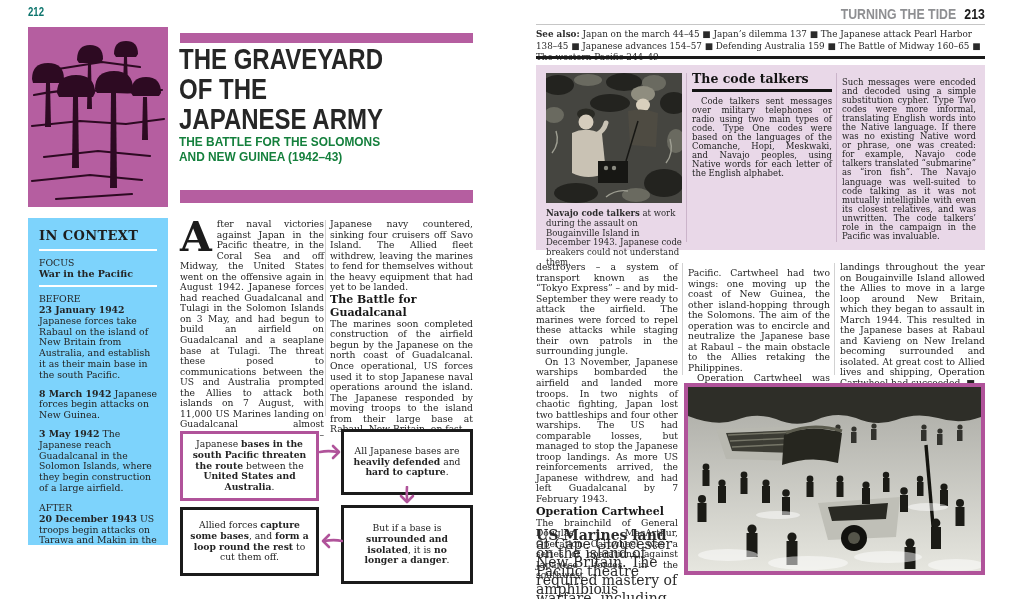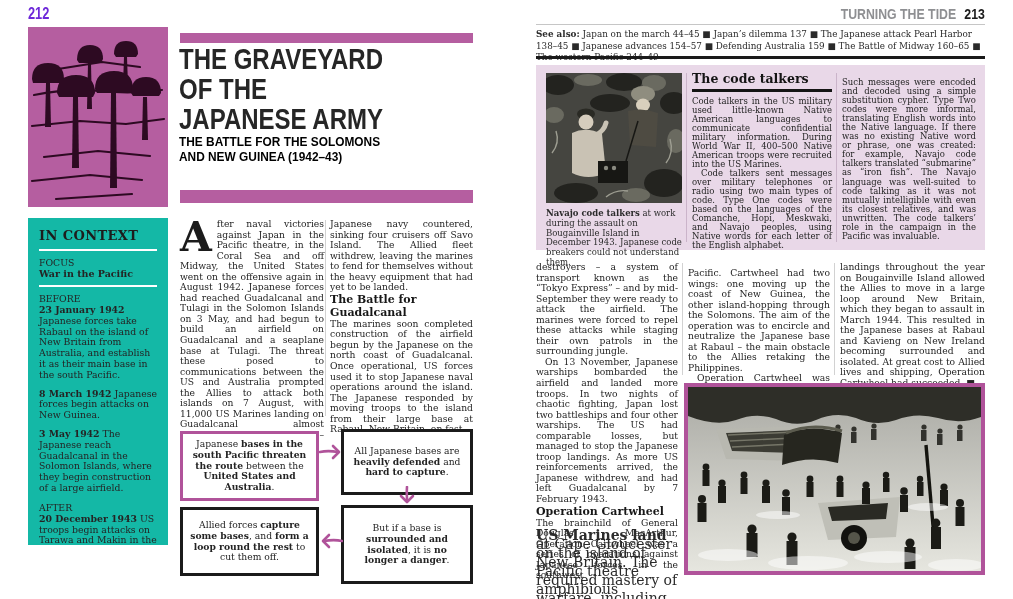--- a/index.html
+++ b/index.html
@@ -7,28 +7,28 @@
     position:relative; width:1013px; height:599px; background:#ffffff;
     font-family:"DejaVu Serif", serif; color:#242424; overflow:hidden;
     margin:0 auto;
   }
   .abs { position:absolute; }
   .sans { font-family:"Liberation Sans", sans-serif; }
   .squeeze { display:inline-block; transform:scaleX(0.8); transform-origin:0 50%; white-space:nowrap; }
   .squeeze-r { display:inline-block; transform:scaleX(0.82); transform-origin:100% 50%; white-space:nowrap; }
 
   
-  .pagenum-left { left:28px; top:5px; font-weight:bold; font-size:16px; color:#6d28d9; }
+  .pagenum-left { left:28px; top:5px; font-weight:bold; font-size:12px; color:#0f766e; }
   .illus-box { left:28px; top:27px; width:140px; height:180px; background:#b55ea0; }
   .titlebar-top { left:180px; top:33px; width:293px; height:10px; background:#b55ea0; }
   .titlebar-bottom { left:180px; top:190px; width:293px; height:13px; background:#b55ea0; }
   .title { left:179px; top:44px; width:300px; font-weight:bold; font-size:30px; line-height:30px; color:#262626; letter-spacing:0; }
-  .subtitle { left:179px; top:134px; width:300px; font-weight:bold; font-size:13.5px; line-height:15px; color:#000000; }
-
-  .context-box { left:28px; top:218px; width:140px; height:327px; background:#14b8a6; box-sizing:border-box; padding:10px 11px; overflow:hidden; }
+  .subtitle { left:179px; top:134px; width:300px; font-weight:bold; font-size:13.5px; line-height:15px; color:#15803d; }
+
+  .context-box { left:28px; top:218px; width:140px; height:327px; background:#7dd3fc; box-sizing:border-box; padding:10px 11px; overflow:hidden; }
   .ctx-head { font-weight:bold; font-size:13px; letter-spacing:0.4px; color:#1d1d1d; margin:0 0 6px 0; }
   .ctx-rule { height:2px; background:#ffffff; margin:6px 0; }
   .ctx-label { font-size:9.3px; line-height:11px; margin:0; }
   .ctx-strong { font-weight:bold; font-size:9.5px; line-height:11px; margin:0 0 2px 0; }
   .ctx-entry { font-size:9.3px; line-height:10.8px; margin:0 0 8px 0; }
 
   .body-text { font-size:9.2px; line-height:10.55px; text-align:justify; color:#242424; }
   .body-text p { margin:0; }
   p.ind { text-indent:9px; }
   .subhead { font-weight:bold; font-size:11px; line-height:13px; margin:5px 0 2px 0; color:#171717; text-align:left; }
@@ -225,21 +225,20 @@
         </g>
       </svg>
     </div>
     <div class="abs ct-caption"><span class="rb">Navajo code talkers</span><span> at work during the assault on Bougainville Island in December 1943. Japanese code breakers could not understand them.</span></div>
     <div class="abs ct-vrule" style="left:150px;"></div>
     <div class="abs ct-vrule" style="left:300px;"></div>
     <div class="abs ct-col1">
       <p class="ct-head">The code talkers</p>
       <div class="ct-headrule"></div>
       <div class="ct-text">
-        <p>Code talkers in the US military used little-known Native American languages to communicate confidential military information. During World War II, 400–500 Native American troops were recruited into the US Marines.</p>
         <p class="ind">Code talkers sent messages over military telephones or radio using two main types of code. Type One codes were based on the languages of the Comanche, Hopi, Meskwaki, and Navajo peoples, using Native words for each letter of the English alphabet.</p>
       </div>
     </div>
     <div class="abs ct-col2 ct-text">
       <p>Such messages were encoded and decoded using a simple substitution cypher. Type Two codes were more informal, translating English words into the Native language. If there was no existing Native word or phrase, one was created: for example, Navajo code talkers translated “submarine” as “iron fish”. The Navajo language was well-suited to code talking as it was not mutually intelligible with even its closest relatives, and was unwritten. The code talkers’ role in the campaign in the Pacific was invaluable.</p>
     </div>
   </div>
 
   <div class="abs body-text col-r1">
     <p>destroyers – a system of transport known as the “Tokyo Express” – and by mid-September they were ready to attack the airfield. The marines were forced to repel these attacks while staging their own patrols in the surrounding jungle.</p>

